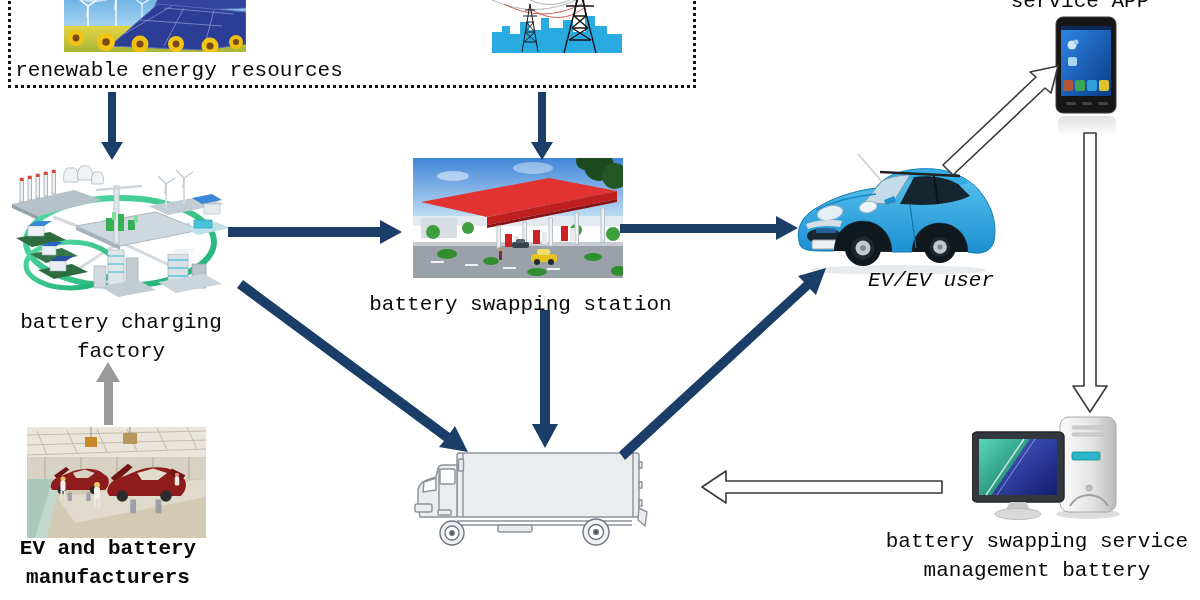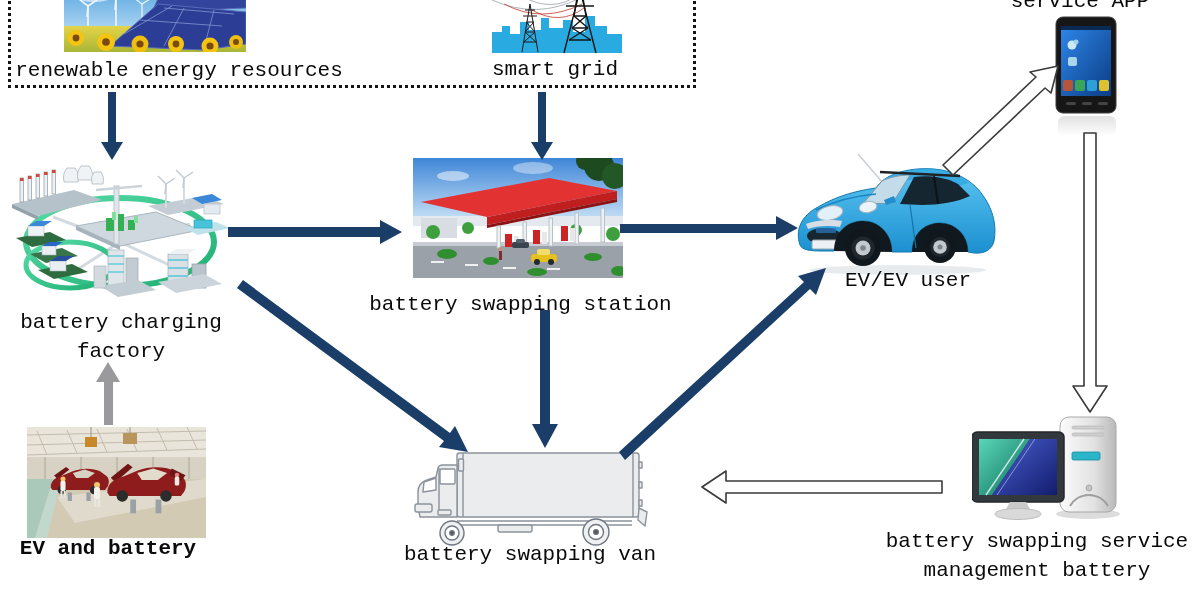--- a/index.html
+++ b/index.html
@@ -121,21 +121,20 @@
       <path d="M34,32 L42,32 M33,42 L43,42 M32,52 L44,52"></path>
       <path d="M34,32 L43,42 M42,32 L33,42 M33,42 L44,52 M43,42 L32,52"></path>
     </g>
     <g stroke="#141414" stroke-width="1.4" fill="none">
       <path d="M88,0 L72,63 M88,0 L104,63"></path>
       <path d="M78,8 L98,8 M74,16 L102,16"></path>
       <path d="M82,26 L94,26 M80,38 L96,38 M77,50 L99,50"></path>
       <path d="M82,26 L96,38 M94,26 L80,38 M80,38 L99,50 M96,38 L77,50 M85,8 L82,26 M91,8 L94,26"></path>
     </g>
   </svg>
-  <div class="label" style="left:480px; top:55px; width:150px;">smart grid</div>
 
   <div class="label" style="left:1000px; top:-13px; width:160px;">service APP</div>
   <svg class="node-img" style="left:1052px; top:16px;" width="72" height="122" viewBox="0 0 72 122">
     <defs>
       <linearGradient id="phScr" x1="0" y1="0" x2="1" y2="1">
           <stop offset="0" stop-color="#2f86e8"></stop>
           <stop offset="1" stop-color="#0a3d86"></stop>
         </linearGradient>
       <linearGradient id="phRefl" x1="0" y1="0" x2="0" y2="1">
           <stop offset="0" stop-color="#c9c9c9" stop-opacity="0.55"></stop>
@@ -367,21 +366,21 @@
     <g>
       <circle cx="152" cy="99" r="16" fill="#10181e"></circle>
         <circle cx="152" cy="99" r="10" fill="#20282e"></circle>
         <circle cx="152" cy="99" r="6.8" fill="#c3c9ce"></circle>
         <circle cx="152" cy="99" r="2.5" fill="#7d858b"></circle>
     </g>
     <path d="M96,52 L106,48 L108,54 L98,57 Z" fill="#1f8fcc"></path>
     <path d="M122,57 L128,100" stroke="#1374a8" stroke-width="1.2" fill="none"></path>
     <rect x="28" y="80" width="20" height="5" rx="1" fill="#2a6fb0" opacity="0.8"></rect>
   </svg>
-  <div class="label" style="left:825px; top:266px; width:166px;">EV/EV user</div>
+  <div class="label" style="left:848px; top:266px; width:166px;font-style:italic;">EV/EV user</div>
 
   <svg class="node-img" style="left:27px; top:427px;" width="179" height="111" viewBox="0 0 179 111">
     <rect x="0" y="0" width="179" height="111" fill="#e9e5db"></rect>
     <g stroke="#c3bcac" stroke-width="1">
       <line x1="0" y1="8" x2="179" y2="4"></line>
         <line x1="0" y1="18" x2="179" y2="13"></line>
         <line x1="0" y1="28" x2="179" y2="22"></line>
       <line x1="10" y1="4" x2="20" y2="28"></line>
         <line x1="40" y1="3" x2="50" y2="26"></line>
         <line x1="70" y1="2" x2="80" y2="25"></line>
@@ -438,21 +437,21 @@
           <rect x="-3" y="2" width="6" height="12" rx="2" fill="#f2f1ec"></rect>
           <rect x="-3" y="14" width="2.4" height="8" fill="#e8e6df"></rect>
           <rect x="0.8" y="14" width="2.4" height="8" fill="#e8e6df"></rect>
         </g>
       <g transform="translate(150,48) scale(0.75)">
           <circle cx="0" cy="0" r="3" fill="#dd8888"></circle>
           <rect x="-3" y="2" width="6" height="12" rx="2" fill="#eceae2"></rect>
         </g>
     </g>
   </svg>
-  <div class="label" style="left:10px; top:534px; width:196px;font-weight:bold;"><span>EV and battery</span><br></div>
+  <div class="label" style="left:10px; top:534px; width:196px;font-weight:bold;"><span>EV and battery</span><br><span>manufacturers</span></div>
 
   <svg class="node-img" style="left:410px; top:446px;" width="242" height="102" viewBox="0 0 242 102">
     <g stroke="#8b929b" stroke-width="1.4" fill="#eaecee" stroke-linejoin="round">
       <rect x="47" y="7" width="182" height="64" rx="2.5"></rect>
       <line x1="53" y1="7" x2="53" y2="71"></line>
       <rect x="48.5" y="13" width="5" height="12" rx="1"></rect>
       <line x1="223" y1="7" x2="223" y2="71"></line>
       <rect x="229" y="16" width="3" height="6"></rect>
         <rect x="229" y="36" width="3" height="6"></rect>
         <rect x="229" y="54" width="3" height="6"></rect>
@@ -469,21 +468,20 @@
     </g>
     <g stroke="#6f7680" stroke-width="1.4">
       <circle cx="42" cy="87" r="12" fill="#eef0f2"></circle>
         <circle cx="42" cy="87" r="7" fill="#ffffff"></circle>
         <circle cx="42" cy="87" r="2.2" fill="#555555"></circle>
       <circle cx="186" cy="86" r="13" fill="#eef0f2"></circle>
         <circle cx="186" cy="86" r="7.5" fill="#ffffff"></circle>
         <circle cx="186" cy="86" r="2.4" fill="#555555"></circle>
     </g>
   </svg>
-  <div class="label" style="left:398px; top:540px; width:264px;">battery swapping van</div>
 
   <svg class="node-img" style="left:972px; top:416px;" width="166" height="117" viewBox="0 0 166 117">
     <defs>
       <linearGradient id="twG" x1="0" y1="0" x2="1" y2="0">
           <stop offset="0" stop-color="#fbfbfb"></stop>
           <stop offset="0.6" stop-color="#e2e2e2"></stop>
           <stop offset="1" stop-color="#b9b9b9"></stop>
         </linearGradient>
       <linearGradient id="mgT" x1="0" y1="0" x2="1" y2="1">
           <stop offset="0" stop-color="#5ad6b8"></stop>

